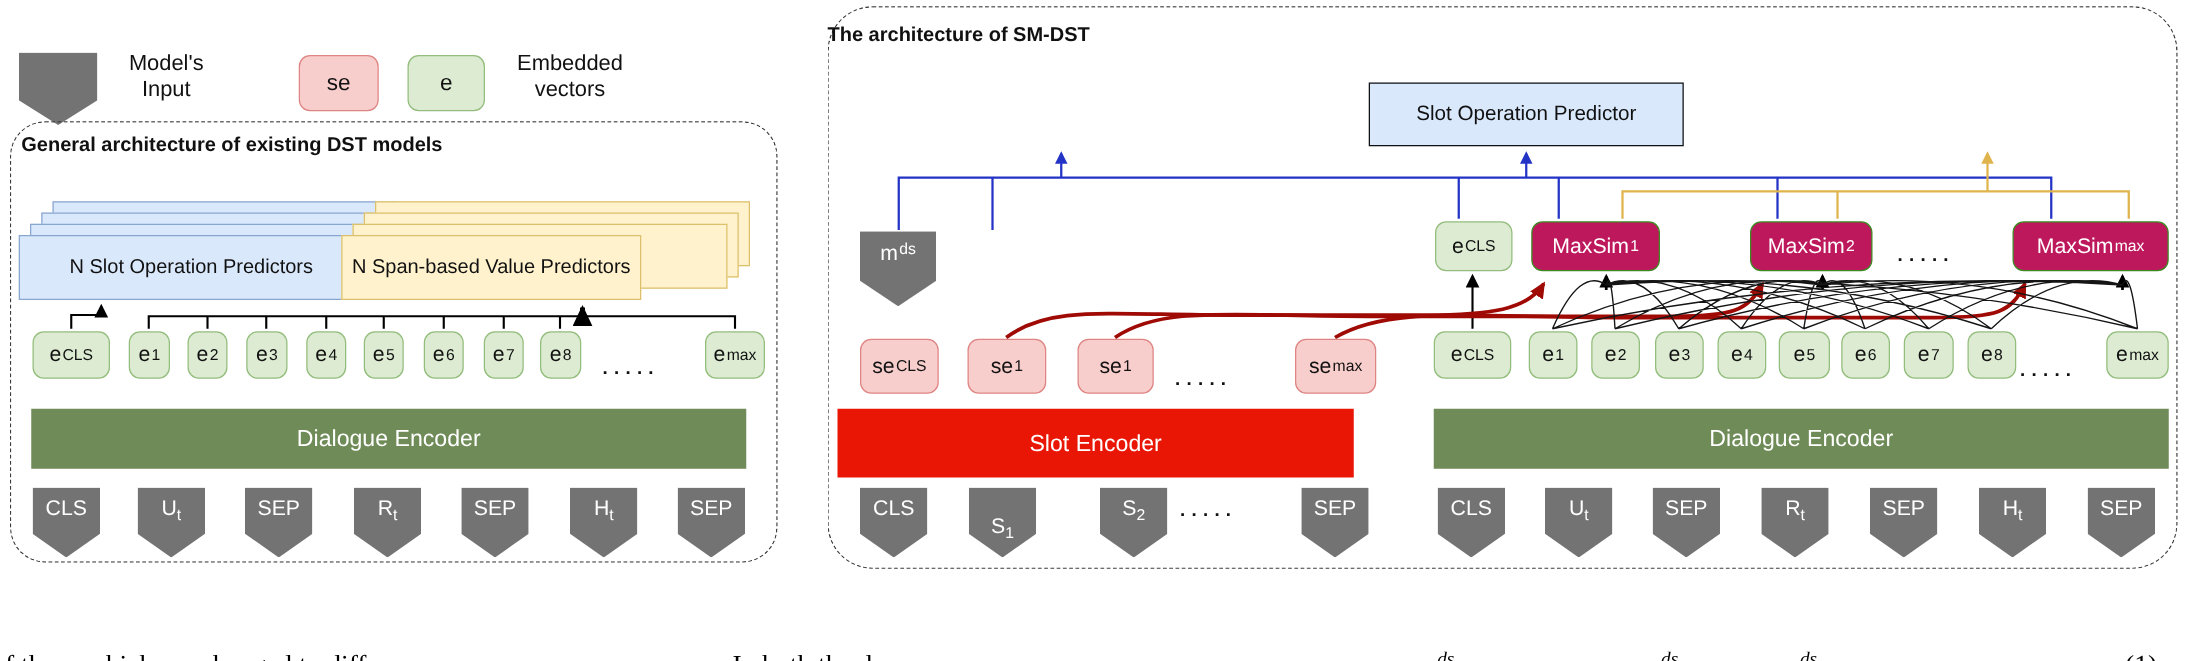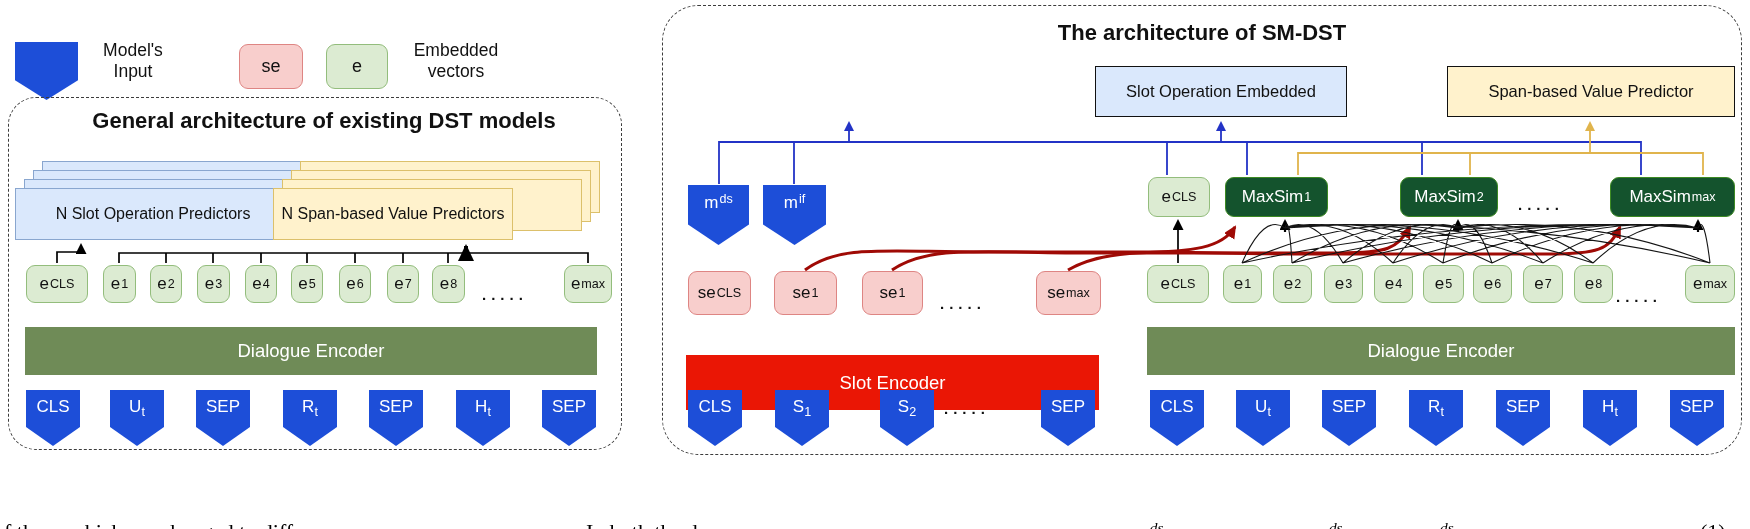--- a/index.html
+++ b/index.html
@@ -1,37 +1,37 @@
 <!DOCTYPE html>
 <html><head>
 <meta charset="utf-8">
 <style>
   html,body{margin:0;padding:0;background:#fff;}
   .canvas{position:relative;width:1750px;height:529px;background:#ffffff;overflow:hidden;
           font-family:"Liberation Sans","DejaVu Sans",sans-serif;color:#111;}
   .panel{position:absolute;border:1.8px dashed #3c3c3c;box-sizing:border-box;background:transparent;}
-  .ptitle{position:absolute;font-weight:bold;font-size:22px;text-align:center;}
+  .ptitle{position:absolute;font-weight:bold;font-size:16px;}
   .lbl{position:absolute;font-size:17.5px;text-align:center;line-height:21px;}
   .box{position:absolute;display:flex;align-items:center;justify-content:center;
        box-sizing:border-box;font-size:17px;white-space:nowrap;}
   .rbox{border-radius:9px;border:1.5px solid;}
   .pink{background:#F8CECC;border-color:#DE8583;}
   .lgreen{background:#DCEBD2;border-color:#93BD7C;}
   .stack{position:absolute;box-sizing:border-box;border:1.5px solid;font-size:16px;
          display:flex;align-items:center;justify-content:center;white-space:nowrap;}
   .bluefill{background:#DAE8FC;border-color:#89A6CF;}
   .yellowfill{background:#FFF2CC;border-color:#DCC06B;}
   .purplefill{background:#E6DCEC;border-color:#B49CC6;}
   .pred{position:absolute;border:1.3px solid;box-sizing:border-box;display:flex;
         align-items:center;justify-content:center;font-size:16.5px;}
-  .maxsim{background:#14532d;border:1.5px solid #3D8A23;border-radius:9px;color:#fff;}
+  .maxsim{background:#be185d;border:1.5px solid #3D8A23;border-radius:9px;color:#fff;}
   .encoder{position:absolute;background:#6F8B57;color:#fff;display:flex;align-items:center;
            justify-content:center;font-size:18.5px;box-sizing:border-box;}
   .slotenc{background:#EA1605;}
-  .pent{position:absolute;background:#1d4ed8;color:#fff;
+  .pent{position:absolute;background:#737373;color:#fff;
         clip-path:polygon(0 0,100% 0,100% 66%,50% 100%,0 66%);
         display:flex;align-items:flex-start;justify-content:center;padding-top:7px;
         box-sizing:border-box;font-size:17px;white-space:nowrap;}
   .dots{position:absolute;font-weight:bold;font-size:15px;letter-spacing:5px;color:#111;}
   .box sup,.pent sup{font-size:74%;vertical-align:5px;margin-left:1px;}
   .pent sub,.box sub{font-size:74%;vertical-align:-4px;}
   svg.wires{position:absolute;left:0;top:0;pointer-events:none;}
   .wire{fill:none;}
   .fan{fill:none;stroke:#151515;stroke-width:1.1;}
   .cap{position:absolute;font-family:"Liberation Serif","DejaVu Serif",serif;
@@ -126,28 +126,24 @@
   <div class="pent" style="left:456px;top:390px;width:54px;height:56px;">
       <span><span>H</span><sub>t</sub></span>
     </div>
   <div class="pent" style="left:542px;top:390px;width:54px;height:56px;">
       <span><span>SEP</span><sub></sub></span>
     </div>
 
   <div class="panel" style="left:662px;top:5px;width:1080px;height:450px;border-radius:36px;"></div>
   <div class="ptitle" style="left:662px;top:20px;width:1080px;">The architecture of SM-DST</div>
 
-  <div class="pred bluefill" style="left:1095px;top:66px;width:252px;height:51px;">Slot Operation Embedded</div>
-  <div class="pred yellowfill" style="left:1447px;top:66px;width:288px;height:51px;">Span-based Value Predictor</div>
+  <div class="pred bluefill" style="left:1095px;top:66px;width:252px;height:51px;">Slot Operation Predictor</div>
 
   <div class="pent" style="left:688px;top:185px;width:61px;height:60px;">
       <span><span>m</span><sup>ds</sup></span>
-    </div>
-  <div class="pent" style="left:763px;top:185px;width:63px;height:60px;">
-      <span><span>m</span><sup>if</sup></span>
     </div>
 
   <div class="box rbox lgreen" style="left:1148px;top:177px;width:62px;height:40px;">
       <span>e</span>
       <sup>CLS</sup>
     </div>
   <div class="box maxsim" style="left:1225px;top:177px;width:103px;height:40px;">
       <span>MaxSim</span>
       <sup>1</sup>
     </div>
@@ -214,27 +210,27 @@
   <div class="box rbox lgreen" style="left:1574px;top:265px;width:39px;height:38px;">
       <span>e</span>
       <sup>8</sup>
     </div>
   <div class="dots" style="left:1616px;top:288px;">.....</div>
   <div class="box rbox lgreen" style="left:1685px;top:265px;width:50px;height:38px;">
       <span>e</span>
       <sup>max</sup>
     </div>
 
-  <div class="encoder slotenc" style="left:686px;top:327px;width:413px;height:55px;margin-top:28px;">Slot Encoder</div>
+  <div class="encoder slotenc" style="left:670px;top:327px;width:413px;height:55px;">Slot Encoder</div>
   <div class="encoder" style="left:1147px;top:327px;width:588px;height:48px;">Dialogue Encoder</div>
 
   <div class="pent" style="left:688px;top:390px;width:54px;height:56px;">
       <span><span>CLS</span><sub></sub></span>
     </div>
-  <div class="pent" style="left:775px;top:390px;width:54px;height:56px;">
+  <div class="pent" style="left:775px;top:390px;width:54px;height:56px;align-items:center;">
       <span><span>S</span><sub>1</sub></span>
     </div>
   <div class="pent" style="left:880px;top:390px;width:54px;height:56px;">
       <span><span>S</span><sub>2</sub></span>
     </div>
   <div class="dots" style="left:944px;top:400px;">.....</div>
   <div class="pent" style="left:1041px;top:390px;width:54px;height:56px;">
       <span><span>SEP</span><sub></sub></span>
     </div>
 

